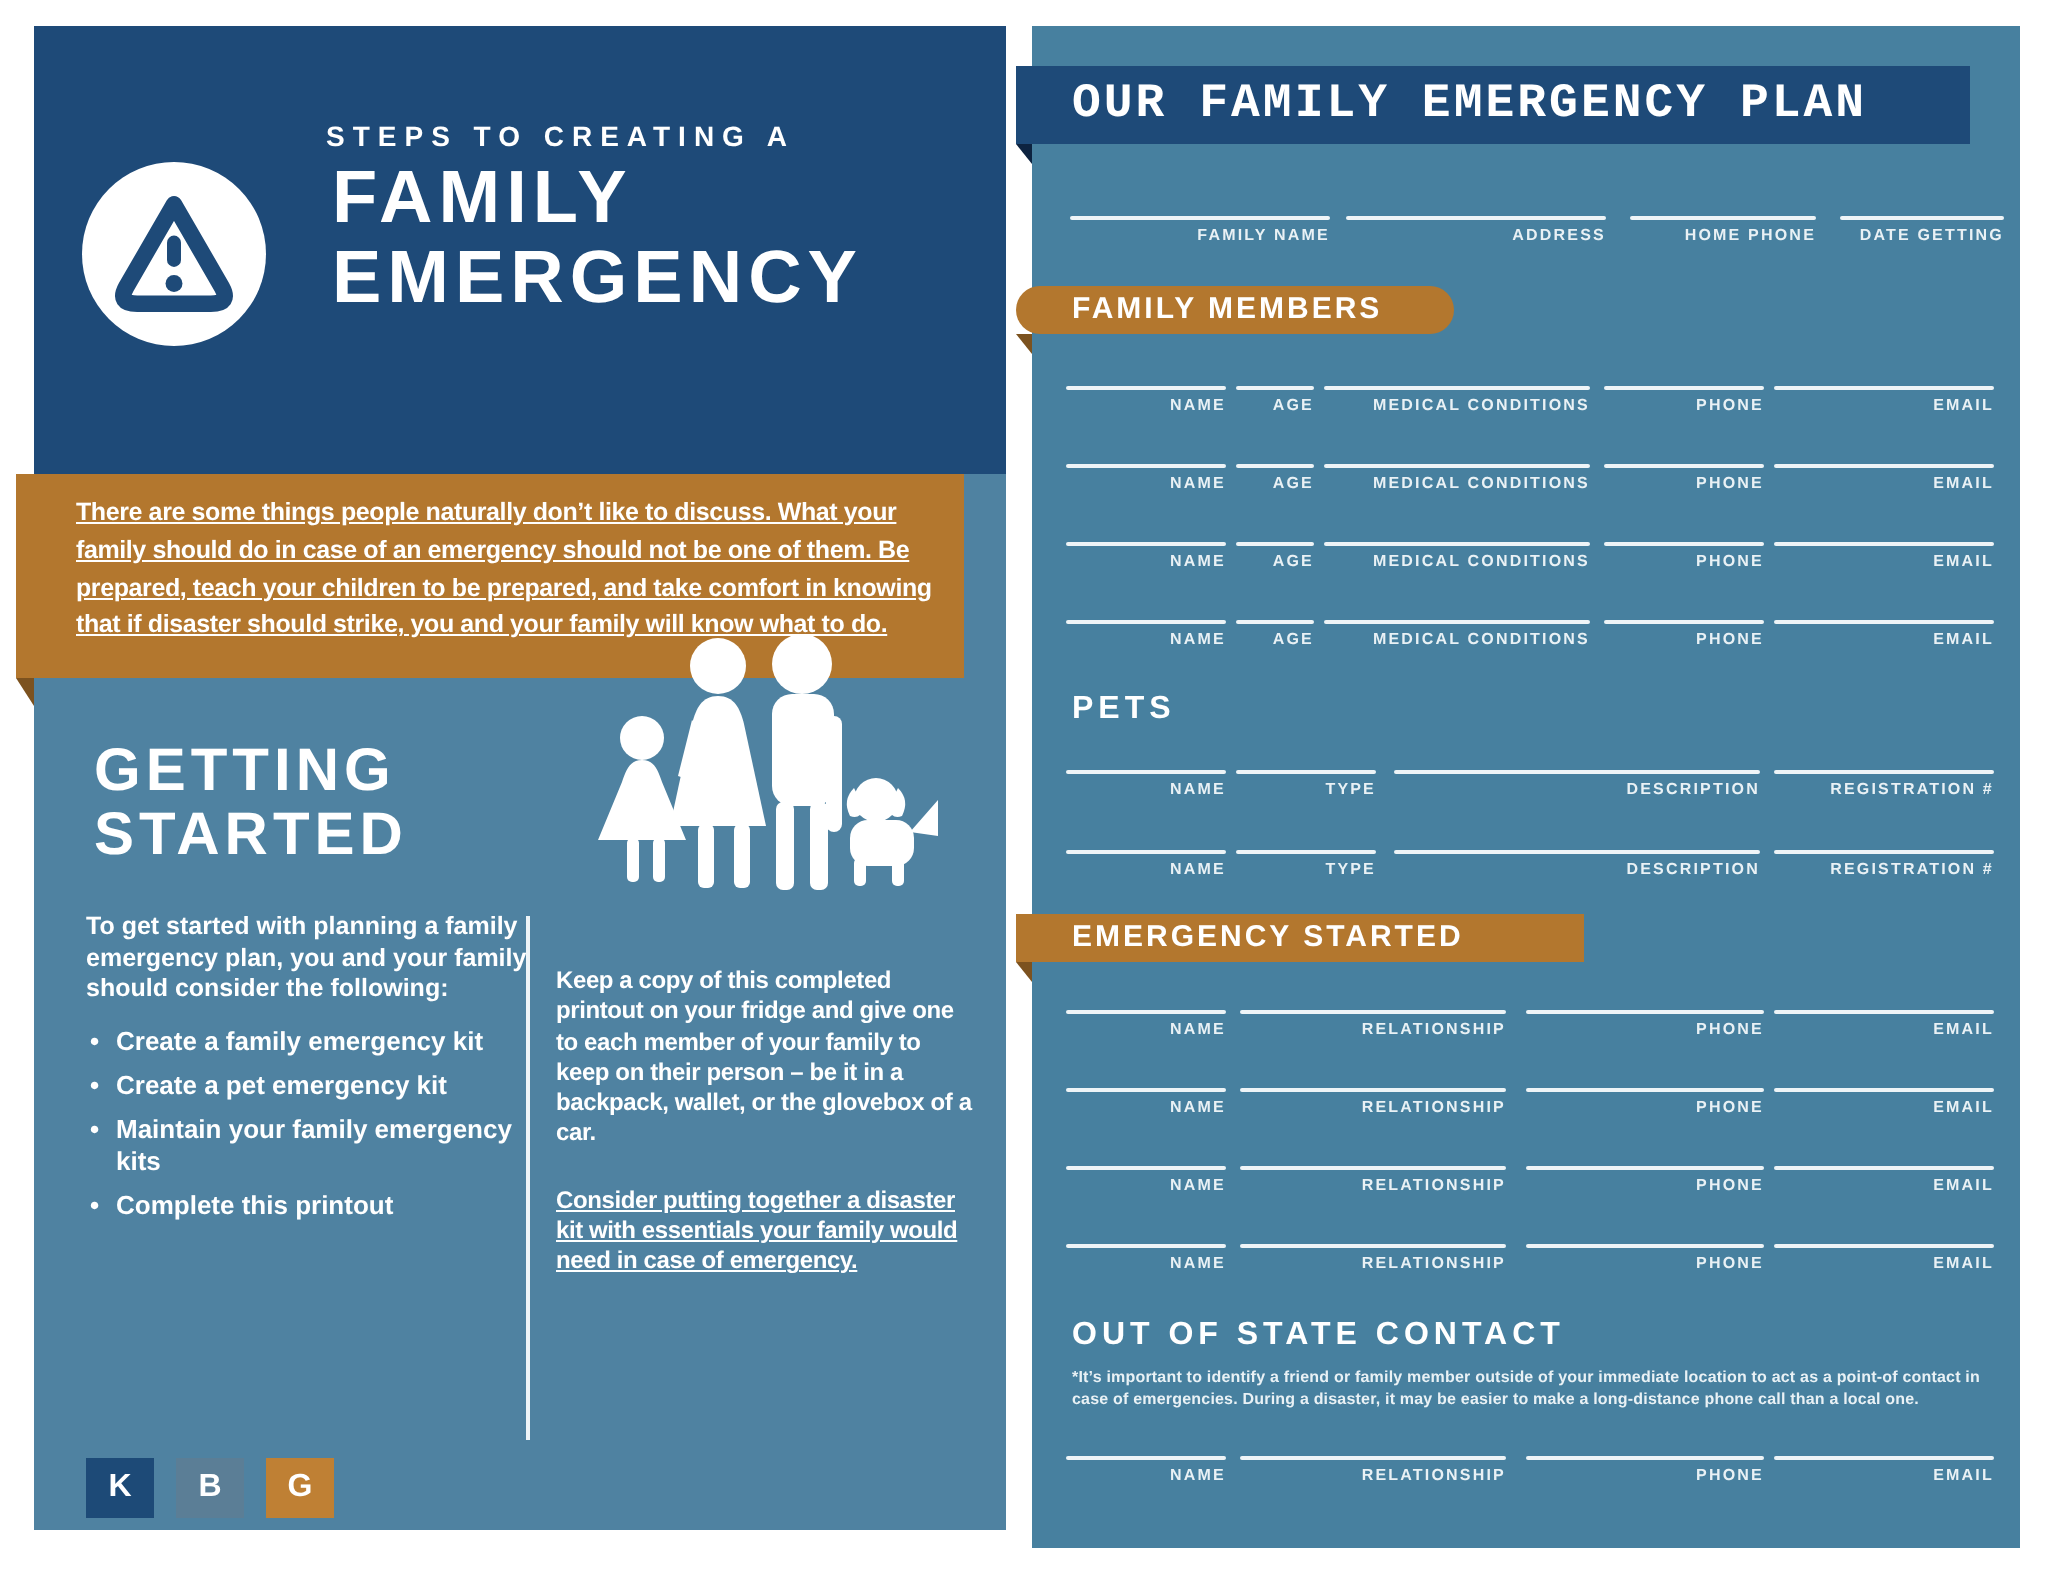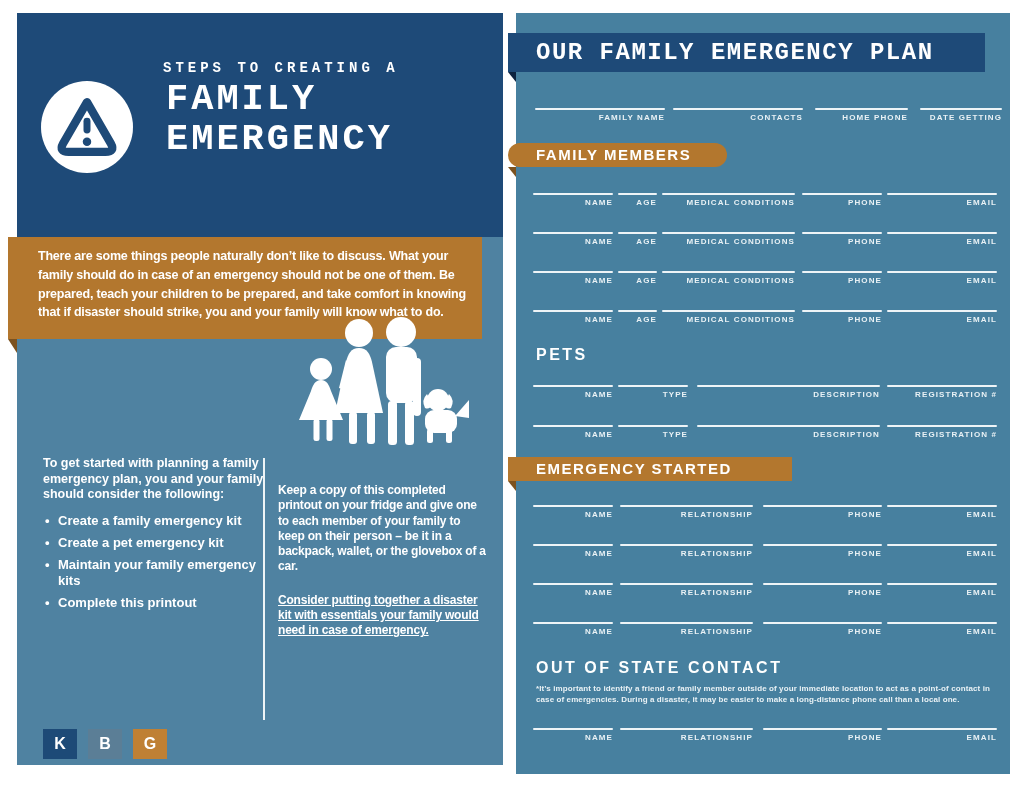--- a/index.html
+++ b/index.html
@@ -7,27 +7,27 @@
     --blue-l:#4f82a1; --blue-r:#47809f;
     --gold:#b3772e; --gold-fold:#7c521f;
     --slate:#5b7e96; --gold2:#bf8034;
     --line:#eef4f7; --label:#e9f1f5;
   }
   html,body{margin:0;padding:0;background:#fff;}
   .page{position:relative;width:1024px;height:791px;background:#fff;overflow:hidden;
         font-family:"Liberation Sans",sans-serif;}
   
   .left-panel{position:absolute;left:17px;top:13px;width:486px;height:752px;background:var(--blue-l);}
-  .left-header{position:absolute;left:0;top:0;width:486px;height:224px;background:var(--navy);font-family:Liberation Mono, monospace;}
+  .left-header{position:absolute;left:0;top:0;width:486px;height:224px;background:var(--navy);}
   .alert-badge{position:absolute;left:24px;top:68px;width:92px;height:92px;}
   .kicker{position:absolute;left:146px;top:47px;font-size:14px;font-weight:700;color:#fff;letter-spacing:4px;}
   .big-title{position:absolute;left:149px;top:66px;color:#fff;font-weight:700;font-size:37px;line-height:40px;letter-spacing:3px;}
   .quote-box{position:absolute;left:-9px;top:224px;width:474px;height:102px;background:var(--gold);box-sizing:border-box;
              padding:10px 8px 0 30px;}
-  .quote-box .txt{color:#fff;font-weight:700;font-size:12.5px;line-height:18.8px;letter-spacing:-0.2px;width:436px;}
+  .quote-box .txt{color:#fff;font-weight:700;font-size:12.5px;line-height:18.8px;letter-spacing:-0.2px;width:436px;text-decoration:underline;}
   .quote-fold{position:absolute;left:-9px;top:326px;width:9px;height:14px;background:var(--gold-fold);
               clip-path:polygon(0 0,100% 0,100% 100%);}
   .getting-started{position:absolute;left:30px;top:357px;color:#fff;font-weight:700;font-size:30px;line-height:32px;letter-spacing:2.5px;}
   .intro{position:absolute;left:26px;top:443px;width:240px;color:#fff;font-weight:600;font-size:12.5px;line-height:15.6px;}
   .checklist{position:absolute;left:28px;top:500px;width:212px;margin:0;padding:0;list-style:none;}
   .checklist li{position:relative;color:#fff;font-weight:700;font-size:13px;line-height:16px;margin-bottom:6px;padding-left:13px;}
   .checklist li::before{content:"\2022";position:absolute;left:0;top:0;}
   .divider{position:absolute;left:246px;top:445px;width:2px;height:262px;background:var(--line);}
   .aside{position:absolute;left:261px;top:470px;width:208px;color:#fff;font-weight:600;font-size:12px;line-height:15.3px;letter-spacing:-0.2px;}
   .aside .p2{margin-top:18px;text-decoration:underline;}
@@ -81,20 +81,24 @@
         <div>FAMILY</div>
         <div>EMERGENCY</div>
       </div>
     </div>
 
     <div class="quote-box">
       <div class="txt">There are some things people naturally don’t like to discuss. What your family should do in case of an emergency should not be one of them. Be prepared, teach your children to be prepared, and take comfort in knowing that if disaster should strike, you and your family will know what to do.</div>
     </div>
     <div class="quote-fold"></div>
 
+    <div class="getting-started">
+      <div>GETTING</div>
+      <div>STARTED</div>
+    </div>
 
     <div class="intro">To get started with planning a family emergency plan, you and your family should consider the following:</div>
 
     <ul class="checklist">
       <li>Create a family emergency kit</li>
       <li>Create a pet emergency kit</li>
       <li>Maintain your family emergency kits</li>
       <li>Complete this printout</li>
     </ul>
 
@@ -147,21 +151,21 @@
       <div class="fold"></div>
     </div>
 
     <div class="row r-top">
       <div class="f c-t1">
           <div class="ln"></div>
           <div class="lb">FAMILY NAME</div>
         </div>
       <div class="f c-t2">
           <div class="ln"></div>
-          <div class="lb">CONTACTS</div>
+          <div class="lb">ADDRESS</div>
         </div>
       <div class="f c-t3">
           <div class="ln"></div>
           <div class="lb">HOME PHONE</div>
         </div>
       <div class="f c-t4">
           <div class="ln"></div>
           <div class="lb">DATE GETTING</div>
         </div>
     </div>

